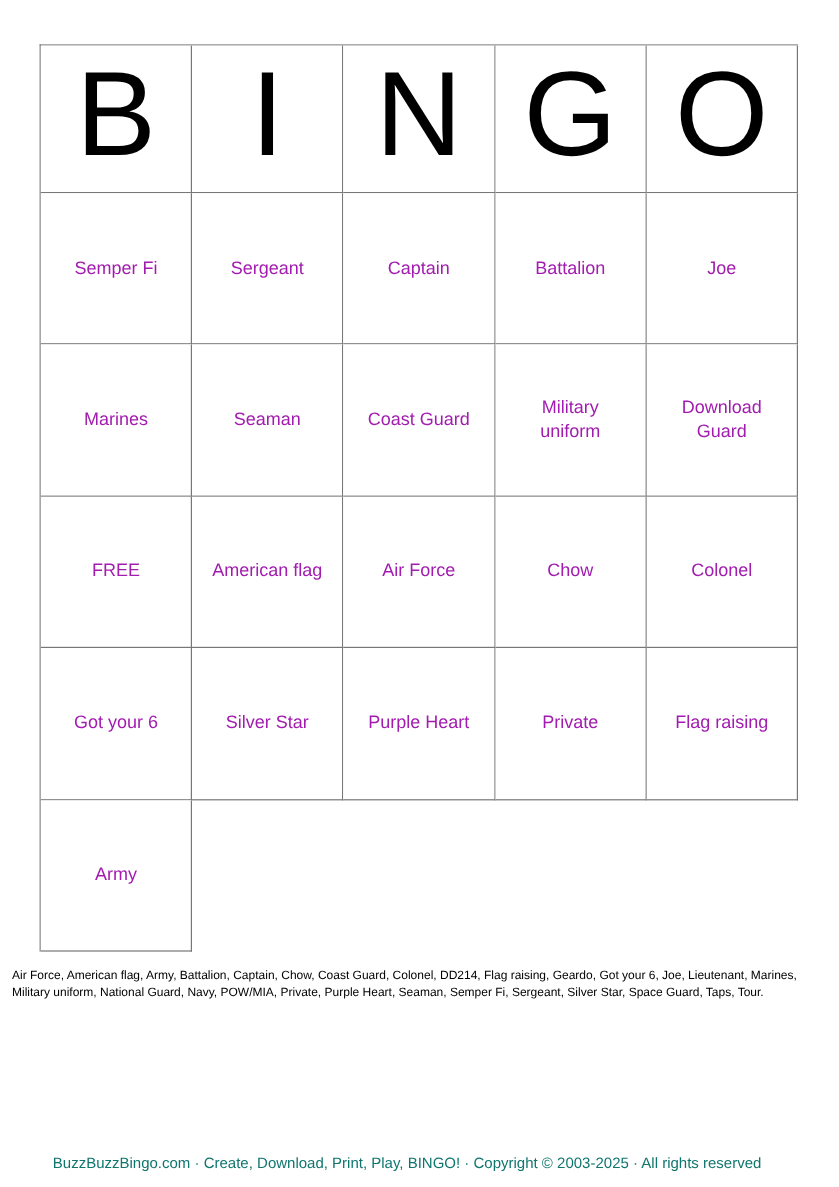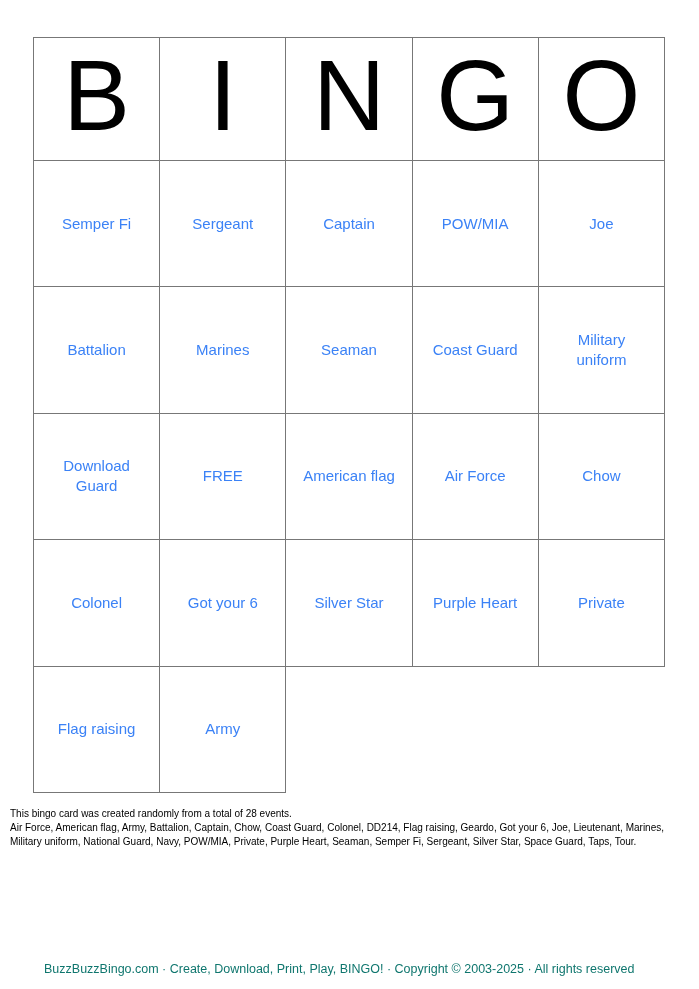--- a/index.html
+++ b/index.html
@@ -37,21 +37,21 @@
     font-size: 100px;
     line-height: 1;
     padding-bottom: 8px;
     color: #000000;
   }
   .word-cell {
     font-size: 15px;
     line-height: 20px;
     padding: 0 6px;
     white-space: pre-line;
-    color: #3b82f6;
+    color: #a21caf;
   }
   .description {
     position: absolute;
     left: 10px; top: 807px;
     width: 684px;
     font-size: 10px;
     line-height: 14px;
     color: #000000;
   }
   .description p { margin: 0; }
@@ -68,24 +68,23 @@
 <div class="bingo-grid">
   <div class="cell head-cell">B</div>
   <div class="cell head-cell">I</div>
   <div class="cell head-cell">N</div>
   <div class="cell head-cell">G</div>
   <div class="cell head-cell">O</div>
 
   <div class="cell word-cell">Semper Fi</div>
   <div class="cell word-cell">Sergeant</div>
   <div class="cell word-cell">Captain</div>
-  <div class="cell word-cell">POW/MIA</div>
 
+  <div class="cell word-cell">Battalion</div>
   <div class="cell word-cell">Joe</div>
-  <div class="cell word-cell">Battalion</div>
   <div class="cell word-cell">Marines</div>
   <div class="cell word-cell">Seaman</div>
   <div class="cell word-cell">Coast Guard</div>
 
   <div class="cell word-cell">Military
 uniform</div>
   <div class="cell word-cell">Download
 Guard</div>
   <div class="cell word-cell">FREE</div>
 
@@ -96,17 +95,16 @@
   <div class="cell word-cell">Got your 6</div>
 
   <div class="cell word-cell">Silver Star</div>
   <div class="cell word-cell">Purple Heart</div>
   <div class="cell word-cell">Private</div>
   <div class="cell word-cell">Flag raising</div>
   <div class="cell word-cell">Army</div>
 </div>
 
 <div class="description">
-  <p>This bingo card was created randomly from a total of 28 events.</p>
   <p>Air Force, American flag, Army, Battalion, Captain, Chow, Coast Guard, Colonel, DD214, Flag raising, Geardo, Got your 6, Joe, Lieutenant, Marines, Military uniform, National Guard, Navy, POW/MIA, Private, Purple Heart, Seaman, Semper Fi, Sergeant, Silver Star, Space Guard, Taps, Tour.</p>
 </div>
 
 <div class="page-footer">BuzzBuzzBingo.com · Create, Download, Print, Play, BINGO! · Copyright © 2003-2025 · All rights reserved</div>
 
 </body></html>

